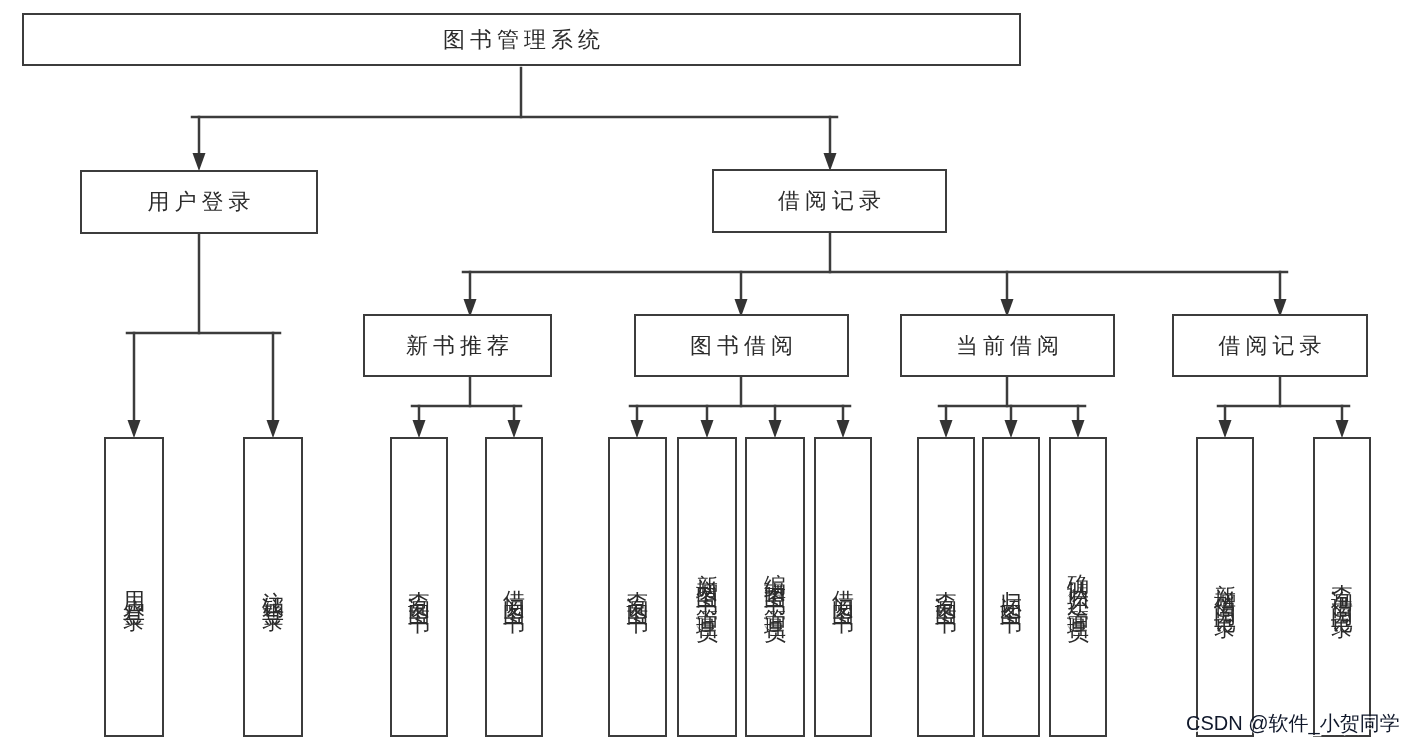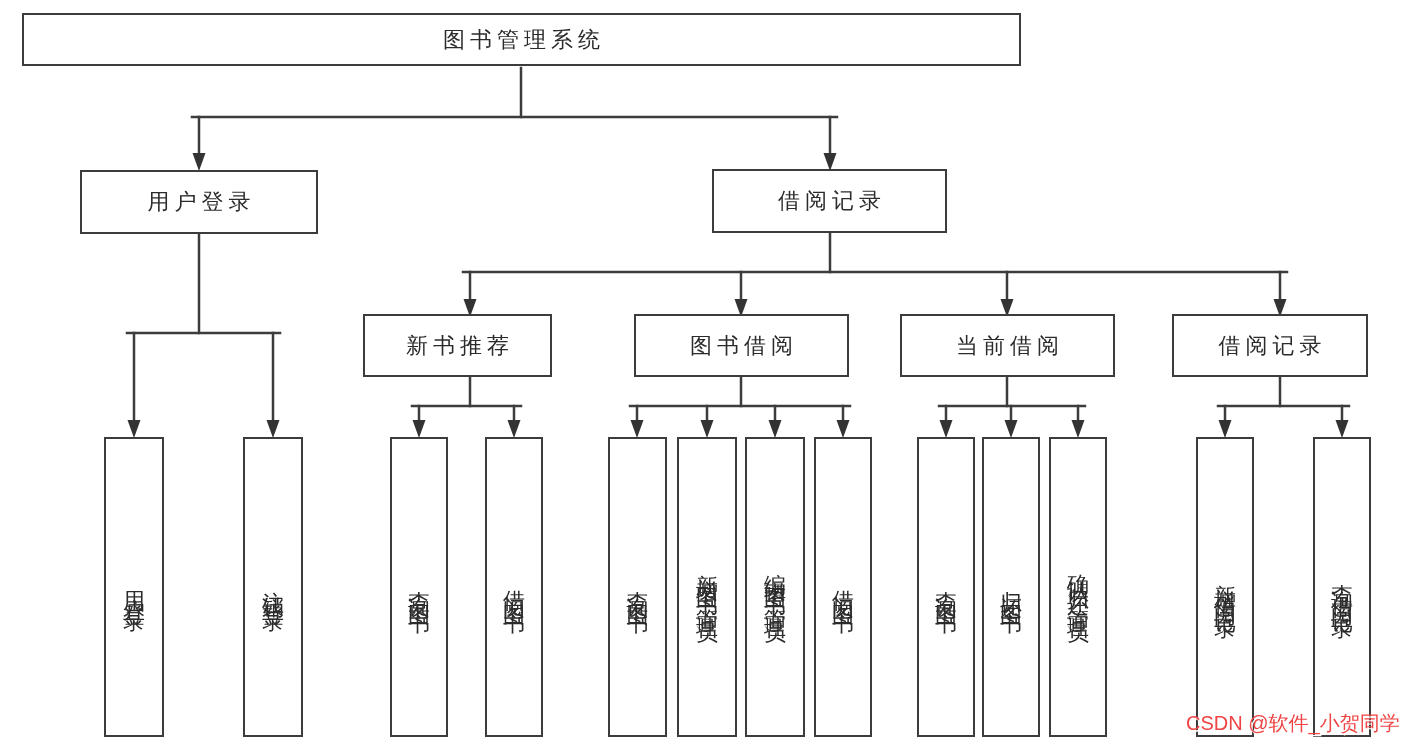--- a/index.html
+++ b/index.html
@@ -45,21 +45,21 @@
     stroke: #3c3c3c;
     stroke-width: 2.5;
     stroke-linecap: square;
   }
   #connectors polygon { fill: #333333; }
   #watermark {
     position: absolute;
     left: 1186px;
     top: 710px;
     font-size: 20px;
-    color: #ef4444;
+    color: #0f172a;
     text-shadow: 1.5px 1.5px 0 #ffffff;
     white-space: nowrap;
     z-index: 5;
   }
 </style>
 </head>
 <body>
 
 <div id="stage">
 

